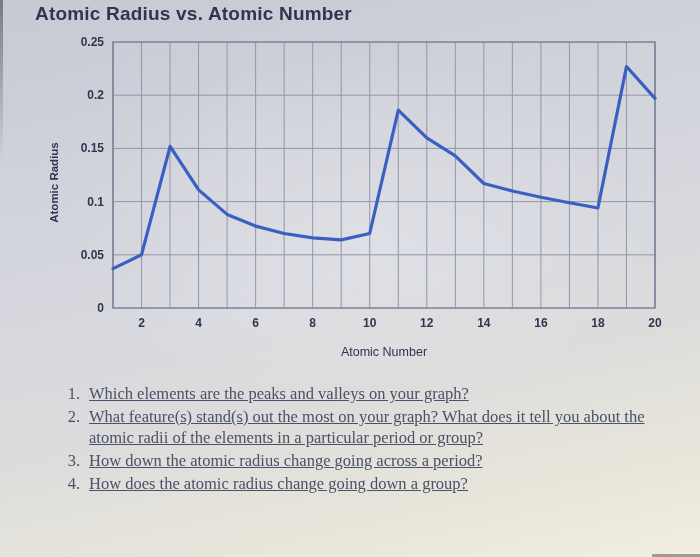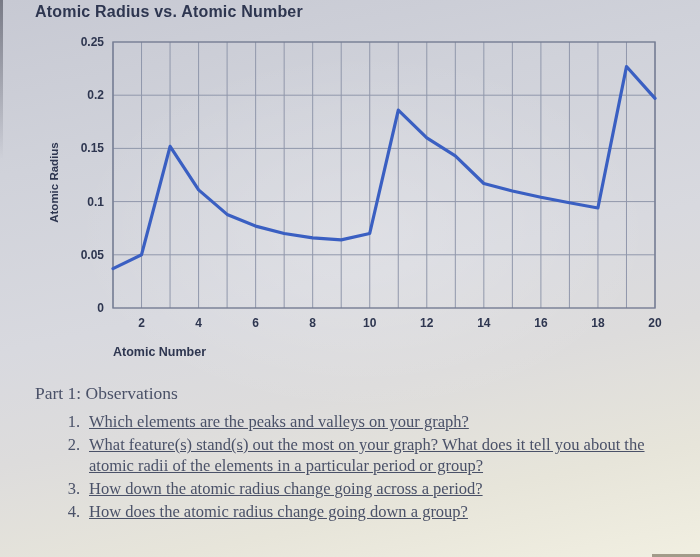--- a/index.html
+++ b/index.html
@@ -8,30 +8,30 @@
     font-family:"Liberation Sans",sans-serif;
     background:
       radial-gradient(ellipse 420px 260px at 52% 42%, rgba(255,255,255,0.20), rgba(255,255,255,0) 70%),
       linear-gradient(168deg,#c7c9d3 0%, #d0d2da 25%, #d8d9df 50%, #dddcdc 66%, #e7e5da 84%, #f1efe1 100%);
   }
   .edge-left{position:absolute;left:0;top:0;width:3px;height:160px;
     background:linear-gradient(180deg, rgba(55,57,70,0.55), rgba(55,57,70,0));}
   .edge-bottom-right{position:absolute;right:0;bottom:0;width:48px;height:3px;background:rgba(120,110,90,0.65);}
   .chart-title{
     position:absolute;left:35px;top:3px;
-    font-size:16px;font-weight:bold;color:#2e3650;letter-spacing:0.2px;
+    font-size:19px;font-weight:bold;color:#2e3650;letter-spacing:0.2px;
   }
   .y-axis-label{
     position:absolute;left:-10px;top:175px;width:130px;height:15px;
     transform:rotate(-90deg);transform-origin:center;
     text-align:center;font-size:11.5px;font-weight:bold;color:#2e3650;
   }
   .x-axis-label{
     position:absolute;left:113px;top:345px;width:542px;
-    font-size:12.5px;font-weight:bold;color:#2e3650;
+    text-align:center;font-size:12.5px;font-weight:normal;color:#2e3650;
   }
   #chart-svg{position:absolute;left:0;top:0;}
   #chart-svg text.tick{font-family:"Liberation Sans",sans-serif;font-size:12px;font-weight:bold;fill:#2e3650;}
   .worksheet{
     position:absolute;left:35px;top:383px;width:650px;
     font-family:"Liberation Serif",serif;color:#4a5168;
   }
   .section-title{font-size:17.5px;margin-bottom:7px;}
   .q{display:flex;align-items:flex-start;margin:0 0 2px 27px;font-size:16.5px;line-height:21px;}
   .qnum{flex:0 0 auto;width:18px;text-align:right;margin-right:9px;}
@@ -88,21 +88,20 @@
       <text x="104" y="258.8" text-anchor="end" class="tick">0.05</text>
       <text x="104" y="205.6" text-anchor="end" class="tick">0.1</text>
       <text x="104" y="152.4" text-anchor="end" class="tick">0.15</text>
       <text x="104" y="99.19999999999999" text-anchor="end" class="tick">0.2</text>
       <text x="104" y="46" text-anchor="end" class="tick">0.25</text>
     </svg>
 
   <div class="x-axis-label">Atomic Number</div>
 
   <div class="worksheet">
-    <div class="section-title">Part 1: Observations</div>
     <div class="q">
       <span class="qnum">1.</span>
       <span class="qtext">Which elements are the peaks and valleys on your graph?</span>
     </div>
     <div class="q">
       <span class="qnum">2.</span>
       <span class="qtext">What feature(s) stand(s) out the most on your graph? What does it tell you about the atomic radii of the elements in a particular period or group?</span>
     </div>
     <div class="q">
       <span class="qnum">3.</span>

